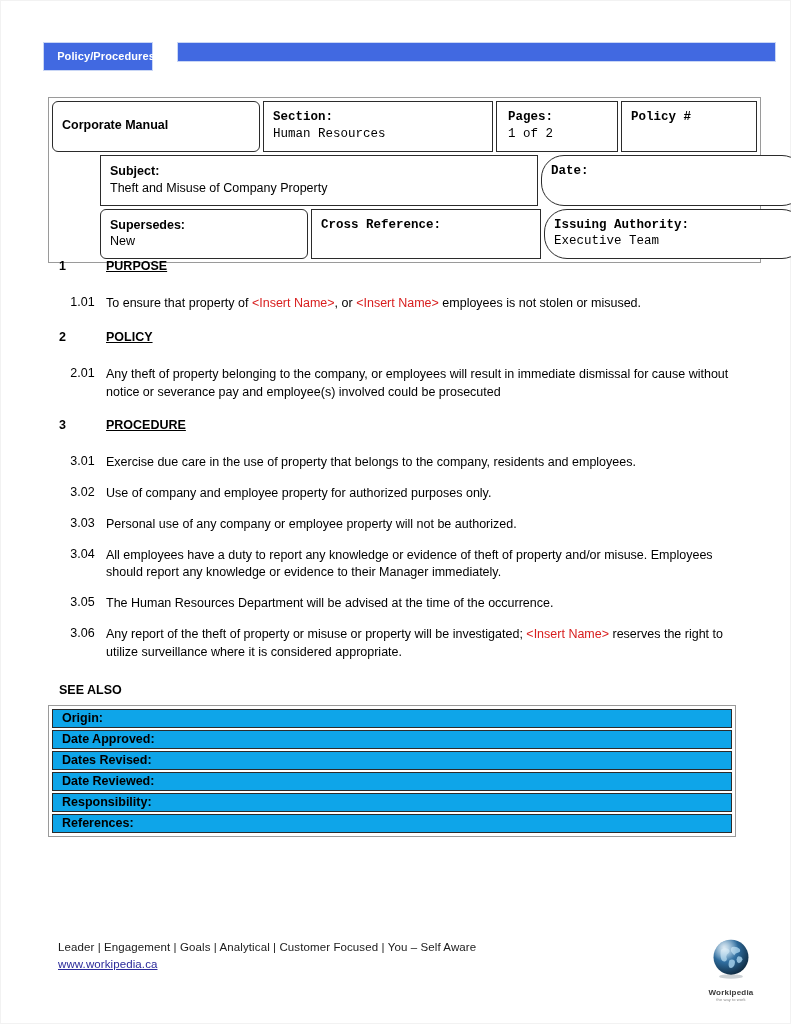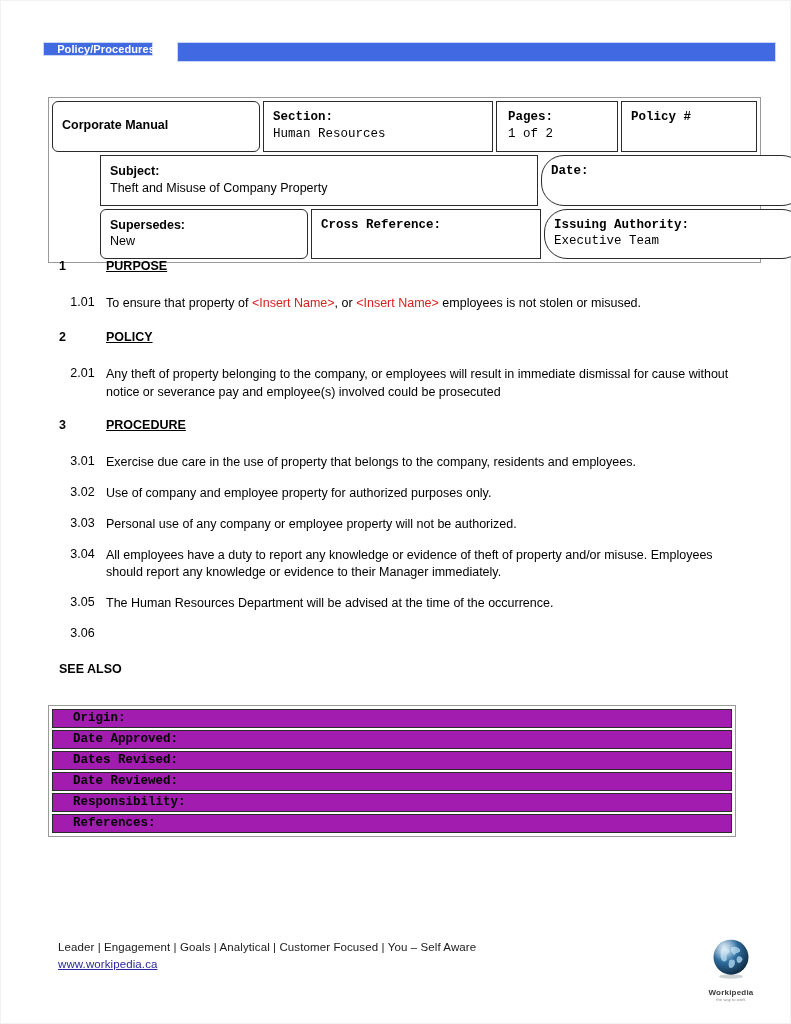--- a/index.html
+++ b/index.html
@@ -29,21 +29,21 @@
   .banner {
     position: absolute;
     left: 0; top: 41px;
     width: 791px;
     height: 24px;
   }
   .banner-tab {
     position: absolute;
     left: 42px; top: 0;
     width: 110px;
-    height: 14px;
+    height: 29px;
     background: #4169E1;
     border: 1px solid #c9d6f5;
     box-sizing: border-box;
     display: flex;
     align-items: center;
     justify-content: center;
     padding-left: 16px;
   }
   .banner-tab-label {
     color: #ffffff;
@@ -171,23 +171,22 @@
     box-sizing: border-box;
     padding: 3px;
     background: #ffffff;
   }
   .bt-row {
     border: 1px solid #2b2b2b;
     box-sizing: border-box;
     height: 19px;
     display: flex;
     align-items: center;
-    padding-left: 20px;
-    background: #a21caf;
-    font-family: Liberation Mono, monospace;
+    padding-left: 9px;
+    background: #0ea5e9;
   }
   .bt-row + .bt-row { margin-top: 2px; }
   .bt-label {
     font-size: 12.5px;
     font-weight: bold;
     line-height: 1;
   }
 
   
   .footer {
@@ -353,20 +352,21 @@
     <div class="spacer-sm"></div>
 
     <div class="clause">
       <span class="cl-num">3.05</span>
       <span class="cl-text">The Human Resources Department will be advised at the time of the occurrence.</span>
     </div>
     <div class="spacer-sm"></div>
 
     <div class="clause">
       <span class="cl-num">3.06</span>
+      <span class="cl-text"><span>Any report of the theft of property or misuse or property will be investigated; </span><span class="insert">&lt;Insert Name&gt;</span><span> reserves the right to utilize surveillance where it is considered appropriate.</span></span>
     </div>
 
     <div class="spacer-lg"></div>
 
     <div class="see-also">SEE ALSO</div>
   </div>
 
   <div class="bottom-table">
     <div class="bt-row">
       <span class="bt-label">Origin:</span>

